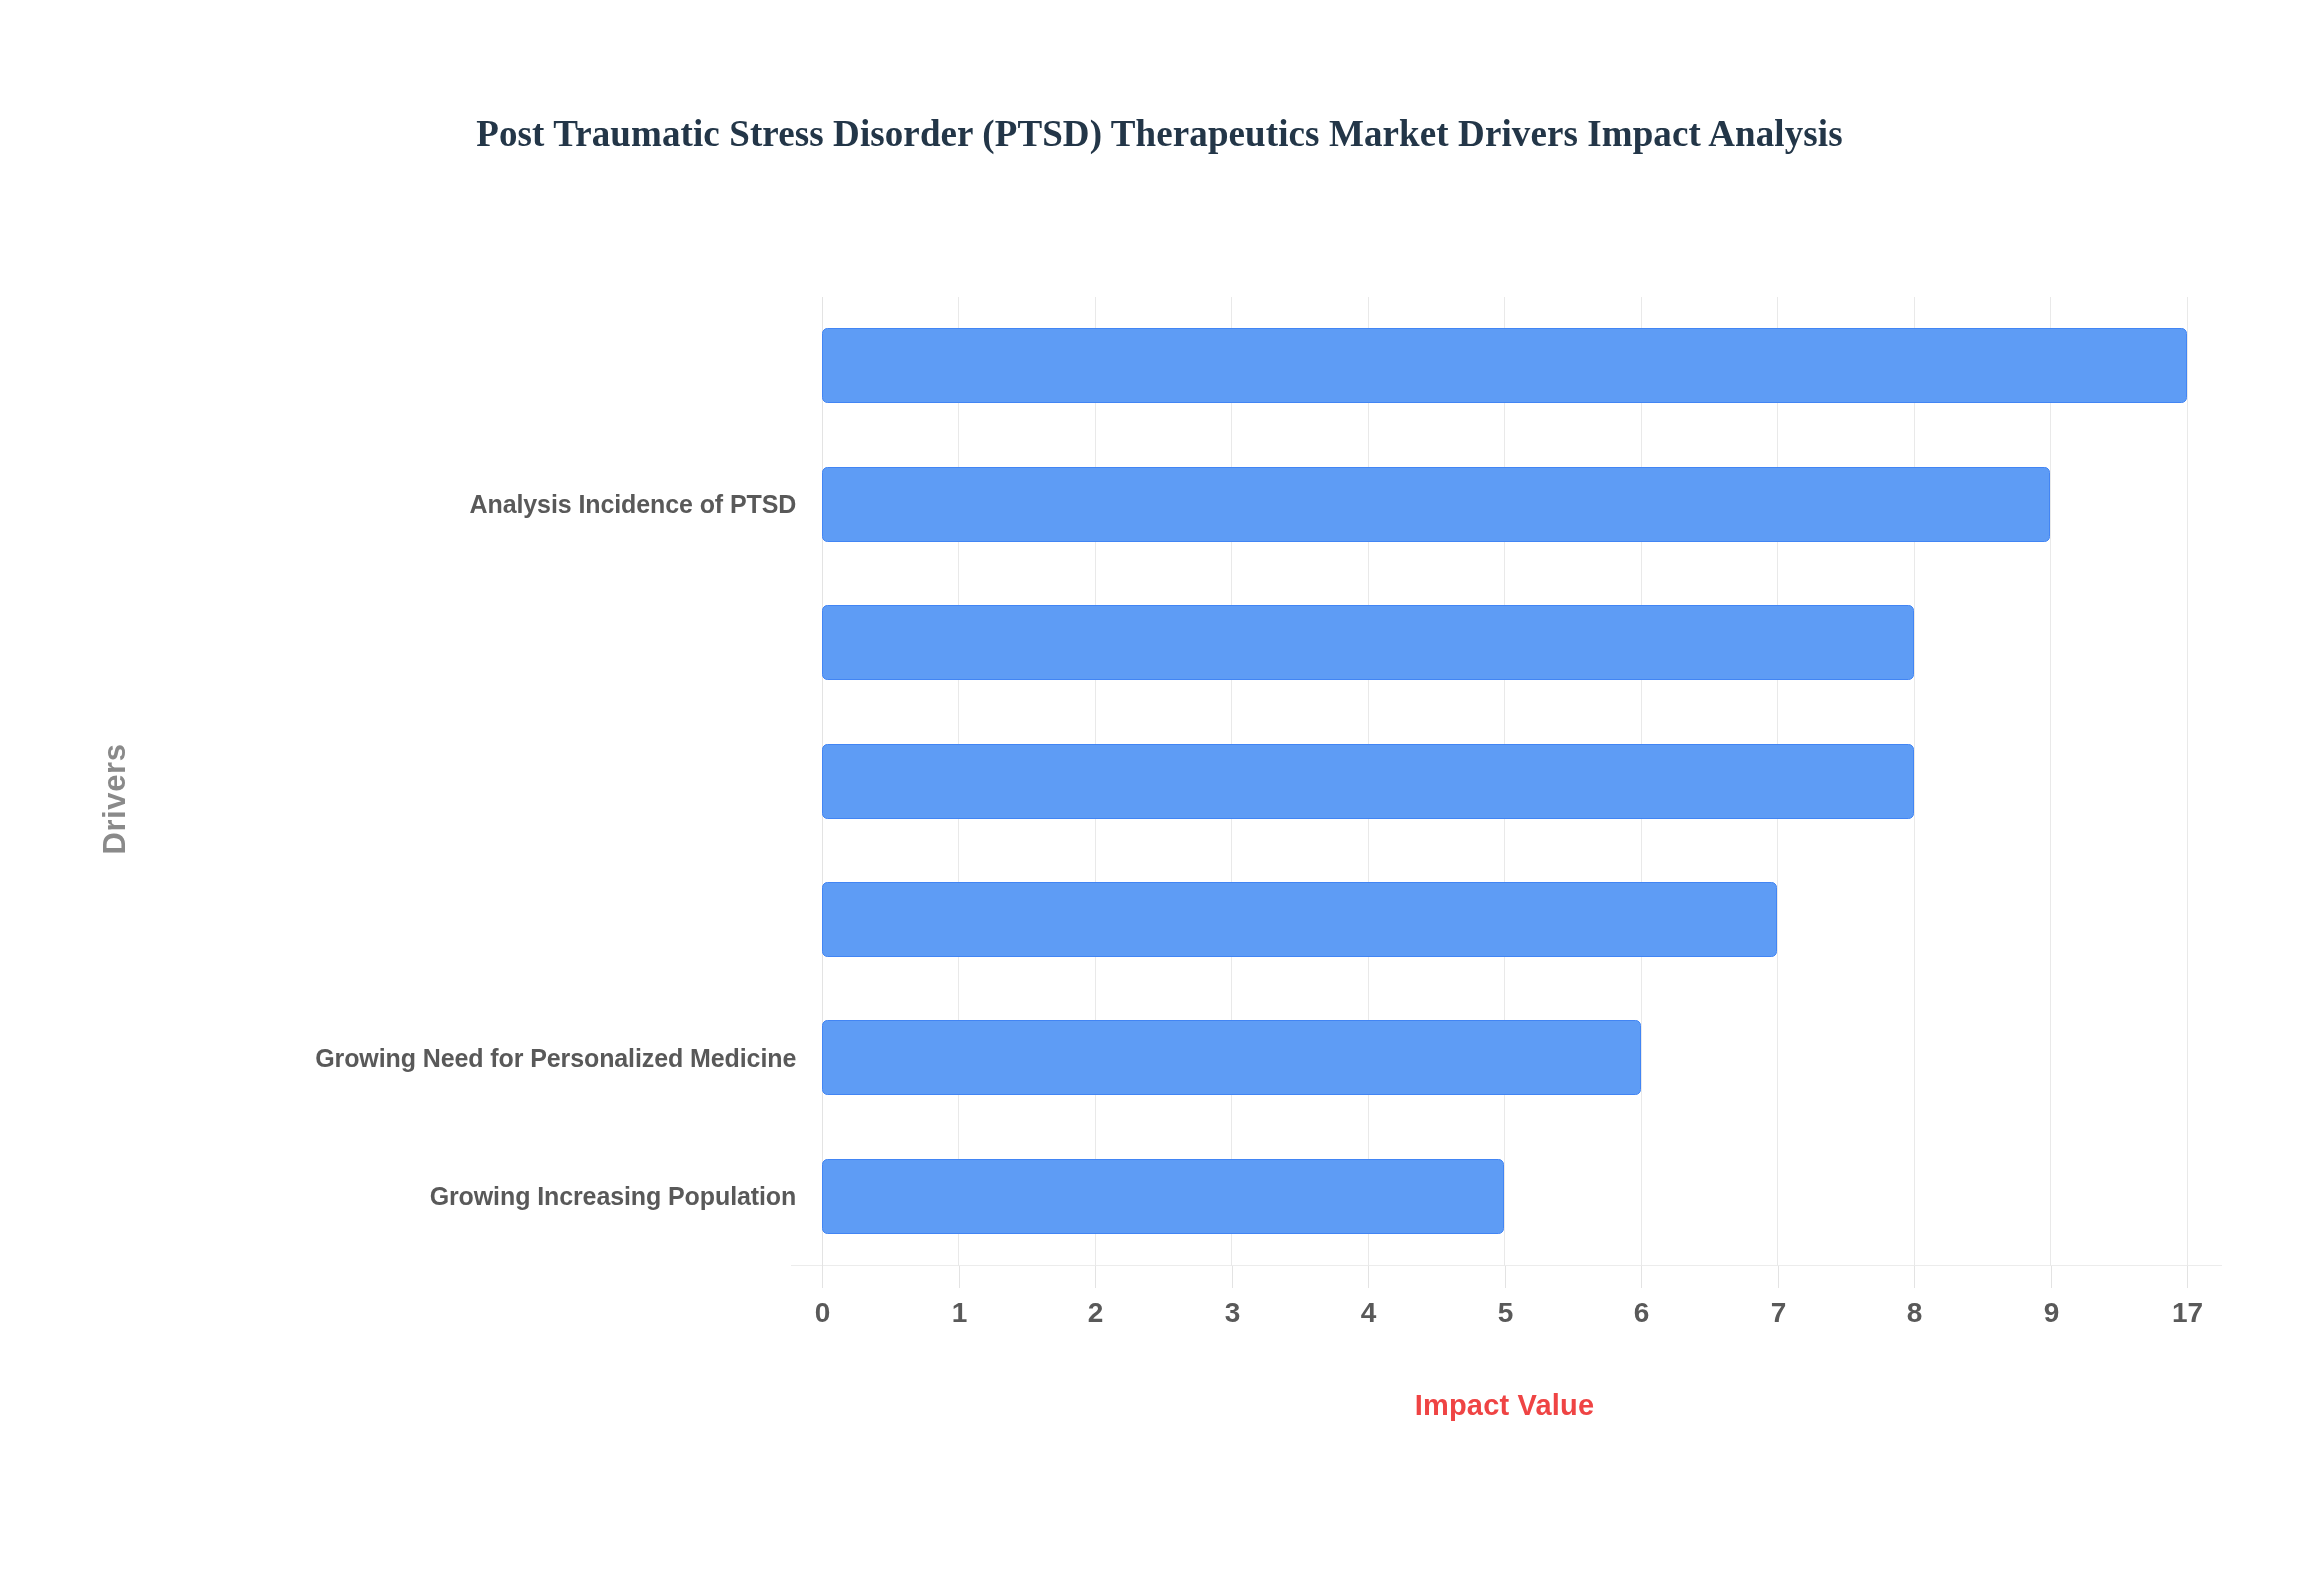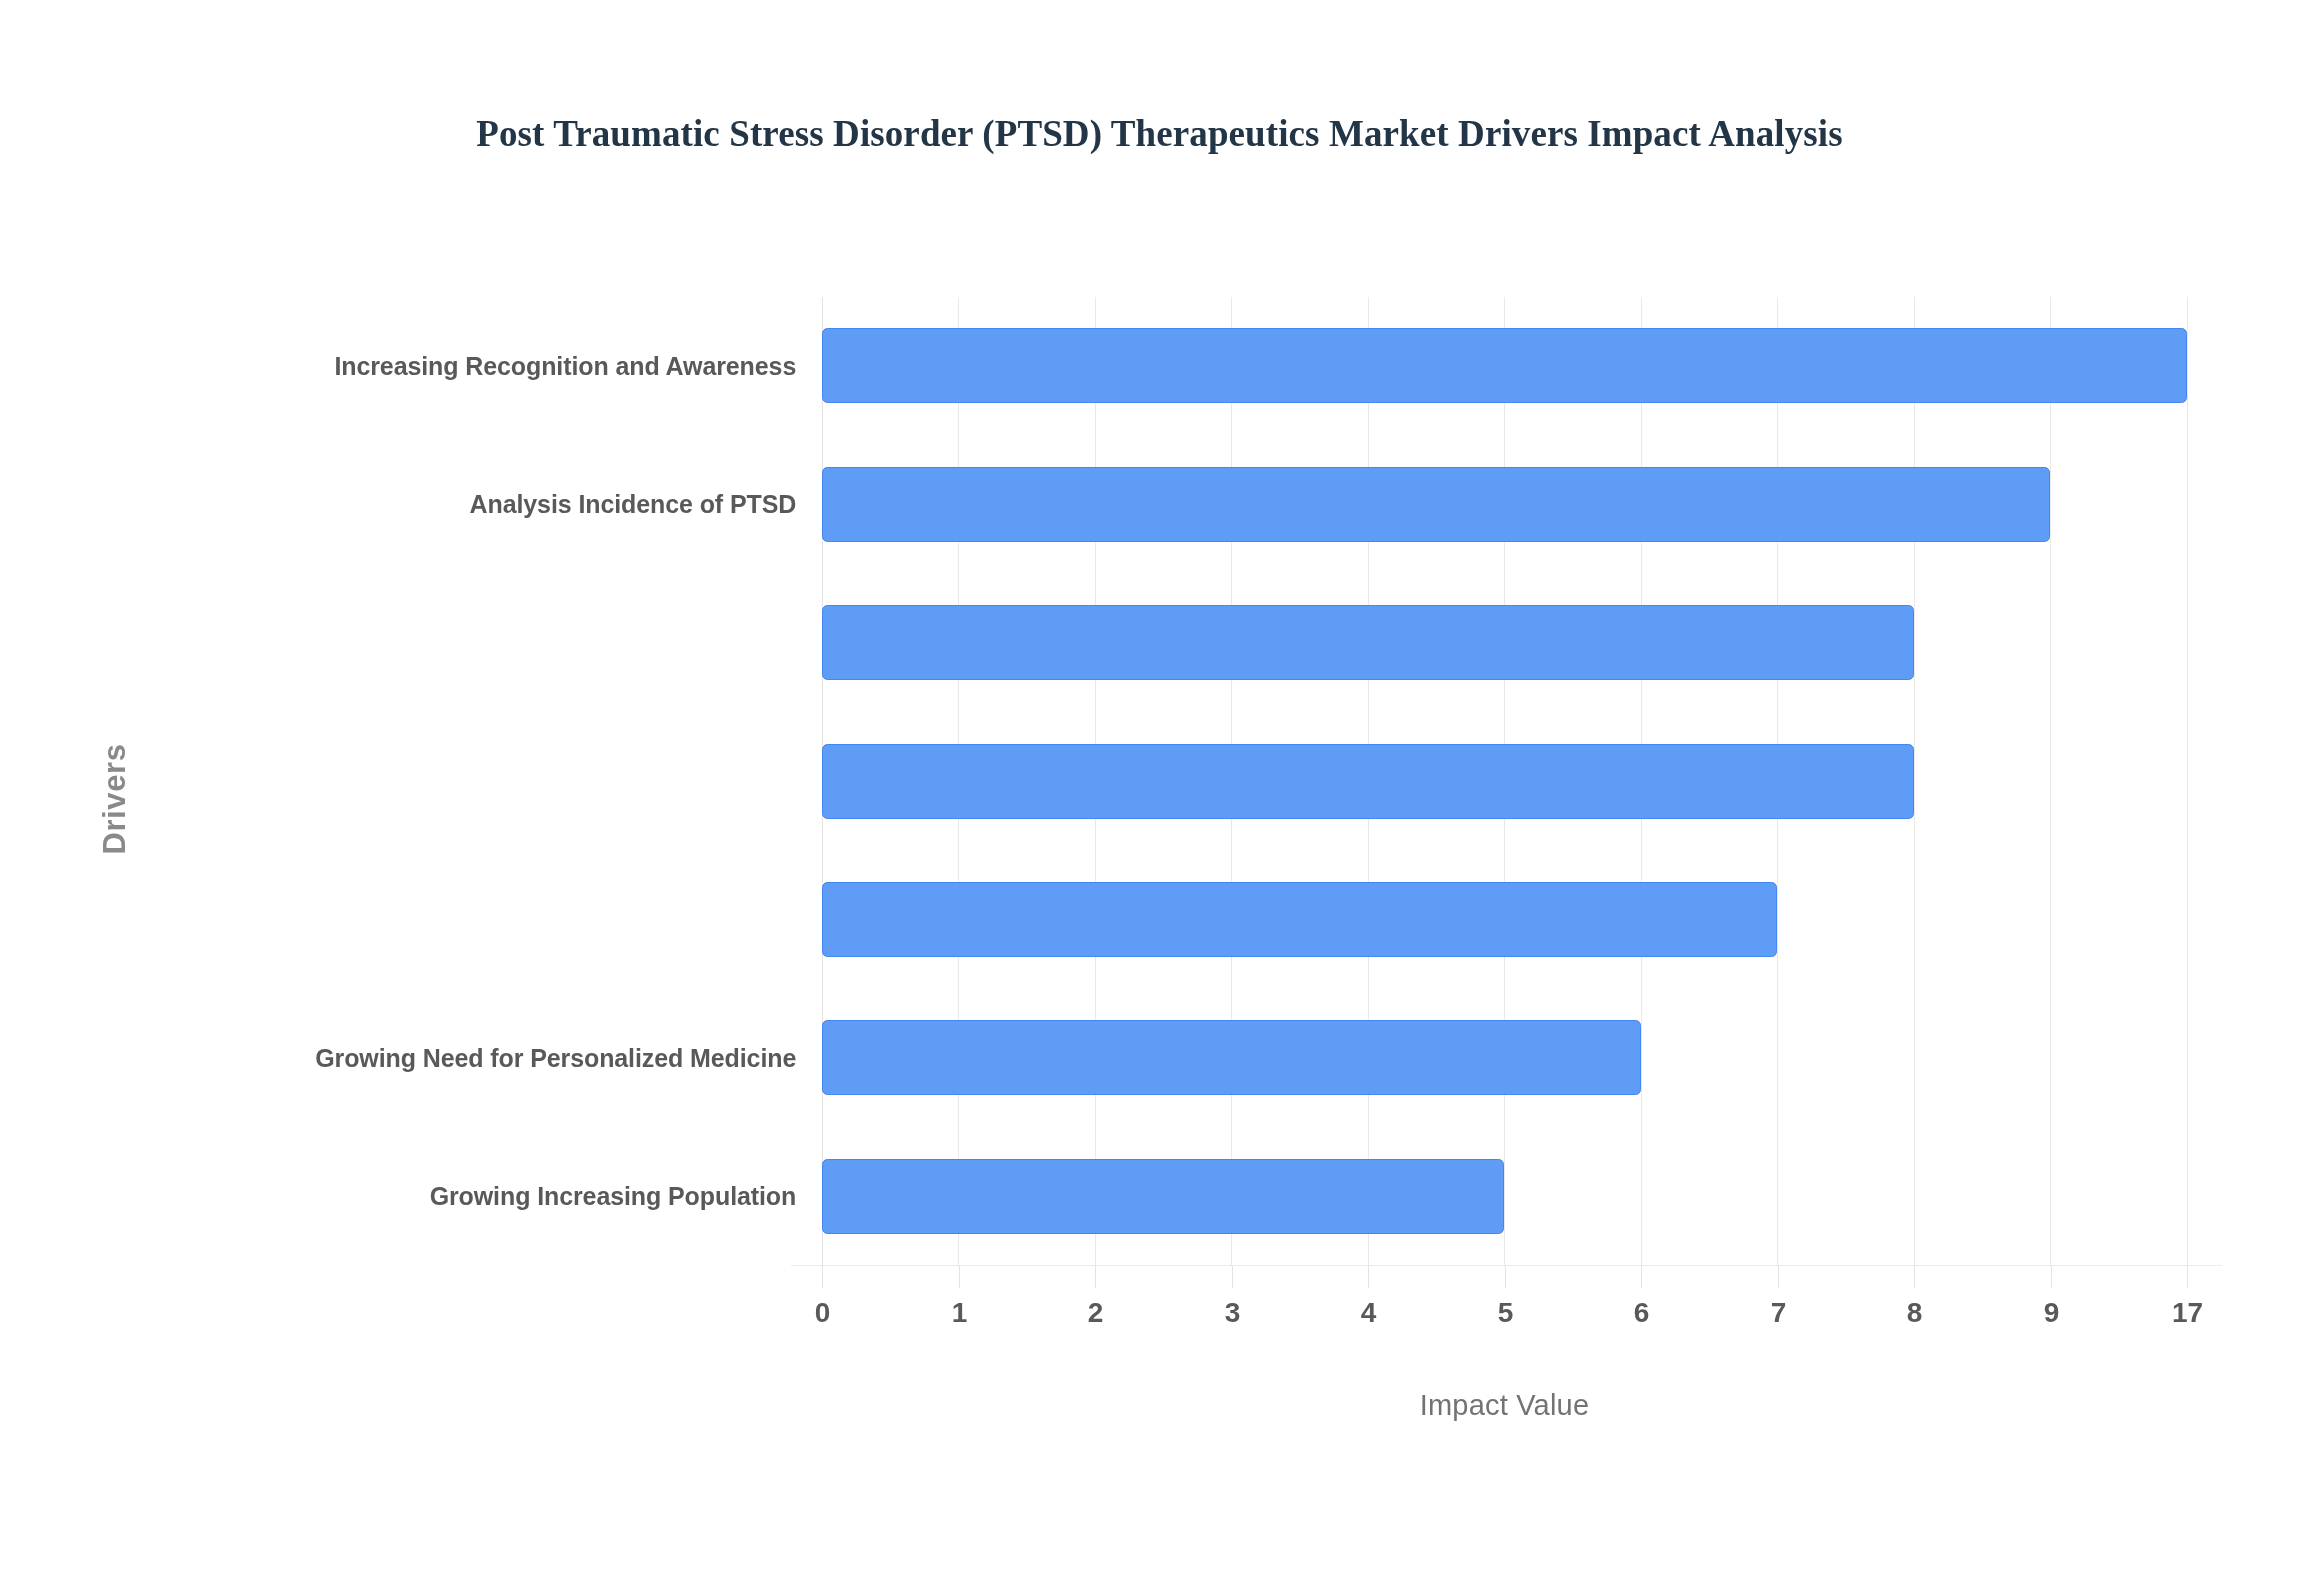--- a/index.html
+++ b/index.html
@@ -123,22 +123,22 @@
   }
 
   
   #x-axis-title {
     position: absolute;
     left: 822px;
     top: 1389px;
     width: 1365px;
     text-align: center;
     font-size: 29px;
-    font-weight: normal;
-    color: #737373;
+    font-weight: bold;
+    color: #ef4444;
     letter-spacing: 0.2px;
   }
   #y-axis-title {
     position: absolute;
     left: 115px;
     top: 781px;
     width: 242px;
     margin-left: -121px;
     text-align: center;
     font-size: 31px;
@@ -175,21 +175,20 @@
       <div class="bar" title="Growing Incidence of PTSD: 9" style="left: 0px; top: 170px; width: 1228px; background: rgb(94, 156, 245); border-color: rgb(66, 133, 244);"></div>
       <div class="bar" title="Developments in Therapeutic Strategies: 8" style="left: 0px; top: 308px; width: 1092px; background: rgb(94, 156, 245); border-color: rgb(66, 133, 244);"></div>
       <div class="bar" title="Government Funding and Initiatives: 8" style="left: 0px; top: 447px; width: 1092px; background: rgb(94, 156, 245); border-color: rgb(66, 133, 244);"></div>
       <div class="bar" title="Technological Advancements: 7" style="left: 0px; top: 585px; width: 955px; background: rgb(94, 156, 245); border-color: rgb(66, 133, 244);"></div>
       <div class="bar" title="Growing Need for Personalized Medicine: 6" style="left: 0px; top: 723px; width: 819px; background: rgb(94, 156, 245); border-color: rgb(66, 133, 244);"></div>
       <div class="bar" title="Growing Geriatric Population: 5" style="left: 0px; top: 862px; width: 682px; background: rgb(94, 156, 245); border-color: rgb(66, 133, 244);"></div>
     </div>
 
   <div id="cat-labels">
 
-  <div class="cat-label" style="top: 0px; height: 138px; display: flex; flex-direction: column; justify-content: center; align-items: flex-end;">Increasing Recognition and Awareness</div>
       <div class="cat-label" style="top: 138px; height: 138px; display: flex; flex-direction: column; justify-content: center; align-items: flex-end;">Analysis Incidence of PTSD</div>
       <div class="cat-label" style="top: 692px; height: 138px; display: flex; flex-direction: column; justify-content: center; align-items: flex-end;">Growing Need for Personalized Medicine</div>
       <div class="cat-label" style="top: 830px; height: 138px; display: flex; flex-direction: column; justify-content: center; align-items: flex-end;">Growing Increasing Population</div>
     </div>
 
   <div id="x-tick-labels">
 
   <div class="x-tick-label" style="left: 822px;">0</div>
       <div class="x-tick-label" style="left: 959px;">1</div>
       <div class="x-tick-label" style="left: 1095px;">2</div>

